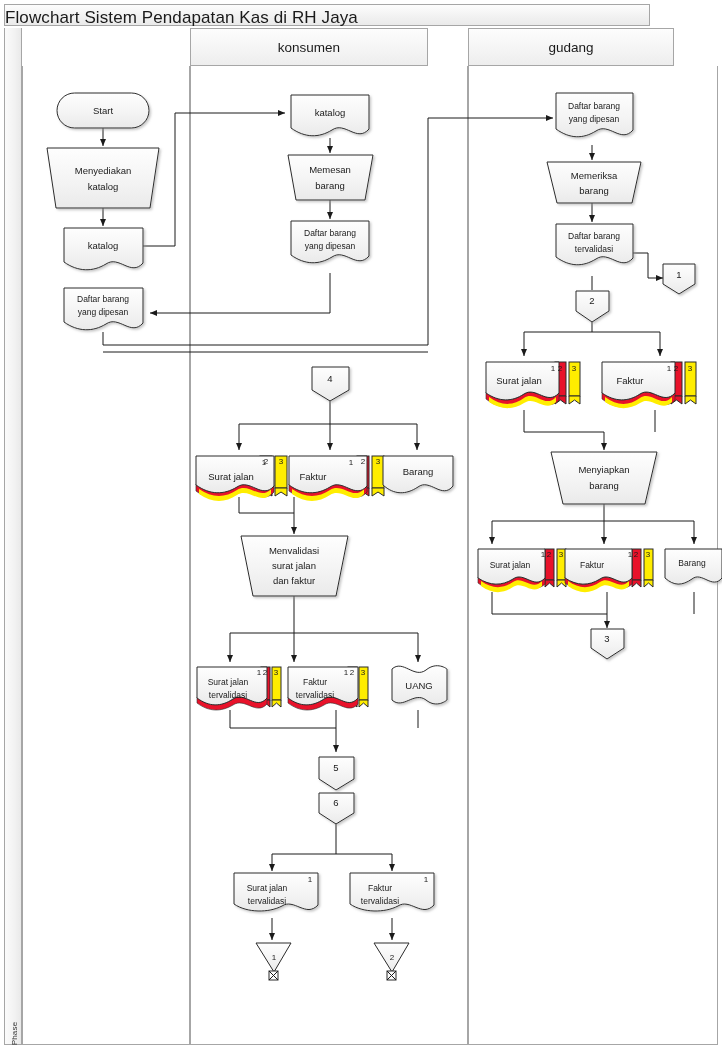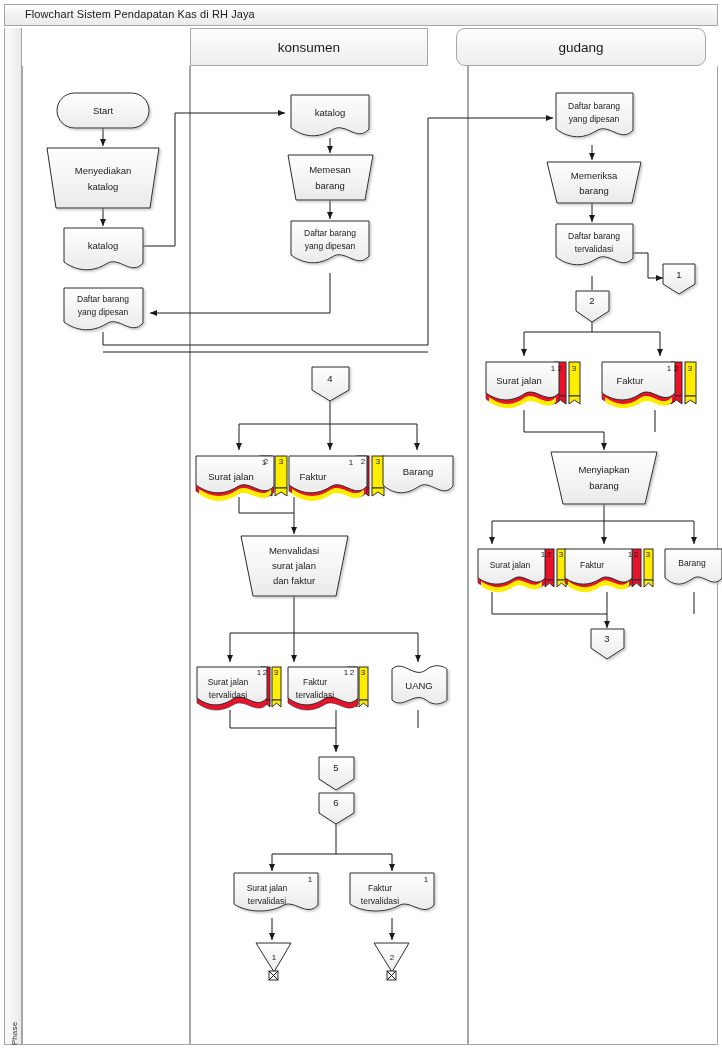--- a/index.html
+++ b/index.html
@@ -14,28 +14,28 @@
     position: relative;
     width: 722px;
     height: 1049px;
     overflow: hidden;
     background: #ffffff;
   }
   .title-bar {
     position: absolute;
     left: 4px;
     top: 4px;
-    width: 714px;
+    width: 646px;
     height: 22px;
     box-sizing: border-box;
     border: 1px solid #a6a6a6;
     background: linear-gradient(to bottom, #fdfdfd 0%, #f2f2f2 55%, #eaeaea 100%);
-    font-size: 11px;
+    font-size: 17px;
     color: #1a1a1a;
-    padding: 3px 0 0 20px;
+    padding: 3px 0 0 0;
     letter-spacing: 0.1px;
   }
   .phase-col {
     position: absolute;
     left: 4px;
     top: 28px;
     width: 18px;
     height: 1017px;
     box-sizing: border-box;
     border: 1px solid #a6a6a6;
@@ -71,21 +71,21 @@
     position: absolute;
     top: 66px;
     height: 979px;
     box-sizing: border-box;
     border: 1px solid #a6a6a6;
     border-top: none;
     background: #ffffff;
   }
   #l0h { left: 22px;  width: 168px; }
   #l1h { left: 190px; width: 238px; }
-  #l2h { left: 456px; width: 250px; border-radius: 9px; }
+  #l2h { left: 468px; width: 206px; }
   #l0b { left: 22px;  width: 168px; }
   #l1b { left: 190px; width: 278px; }
   #l2b { left: 468px; width: 250px; }
 
   svg.canvas {
     position: absolute;
     left: 0;
     top: 0;
     width: 722px;
     height: 1049px;

